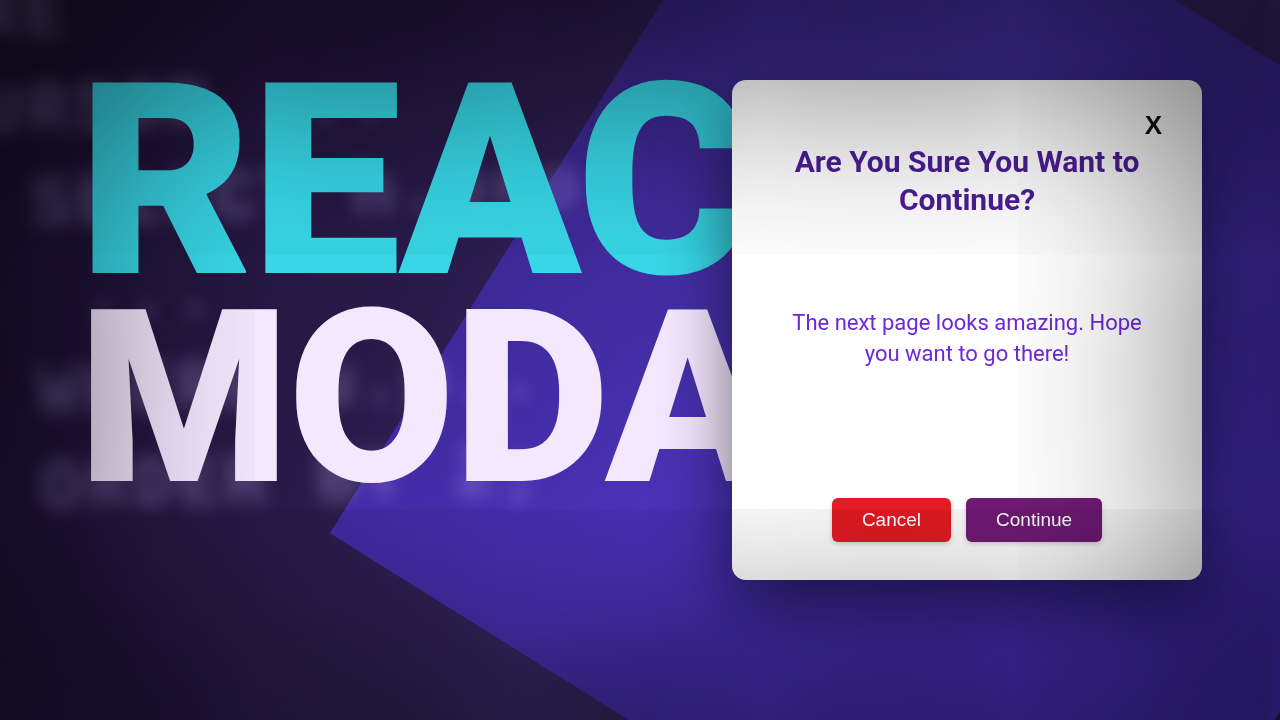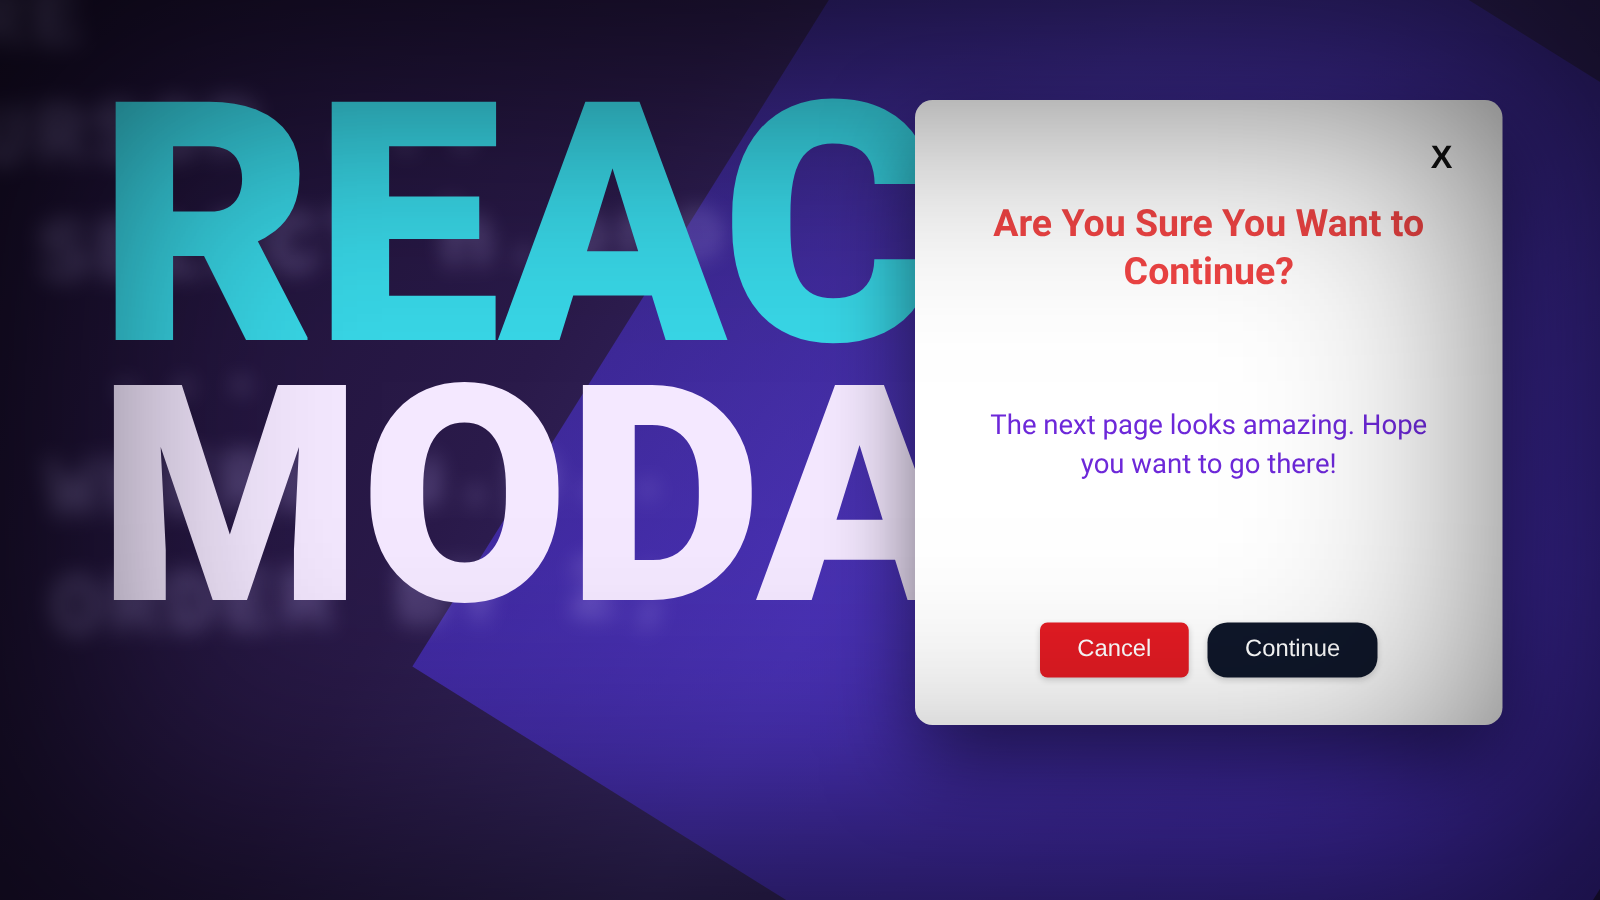--- a/index.html
+++ b/index.html
@@ -70,25 +70,24 @@
 .close-row {
   display: flex; justify-content: flex-end;
 }
 .close-x {
   font-size: 26px; font-weight: 700;
   color: #111; cursor: pointer;
   font-family: Arial, sans-serif;
   padding: 2px 4px;
 }
 .modal-title {
-  margin-top: 18px;
   text-align: center;
   font-size: 30px;
   font-weight: 700;
-  color: #ef4444;
+  color: #4c1d95;
   line-height: 1.28;
   padding: 0 6px;
 }
 .modal-body {
   margin-top: 88px;
   text-align: center;
   font-size: 22px;
   font-weight: 400;
   color: #6d28d9;
   line-height: 1.4;
@@ -100,21 +99,21 @@
   padding-bottom: 4px;
 }
 .btn {
   border: none; border-radius: 6px;
   padding: 11px 30px;
   font-size: 19px; font-weight: 500;
   color: #fff; cursor: pointer;
   box-shadow: 0 2px 5px rgba(0,0,0,0.18);
 }
 .btn-cancel { background: #e31b23; }
-.btn-continue { background: #0f172a; border-radius: 16px; }
+.btn-continue { background: #701a75; }
 </style>
 </head>
 <body>
 
 <div class="bg"></div>
 
 <div class="code-blur">ARE
 CURSOR ...
   SELECT h.pro
    ...

